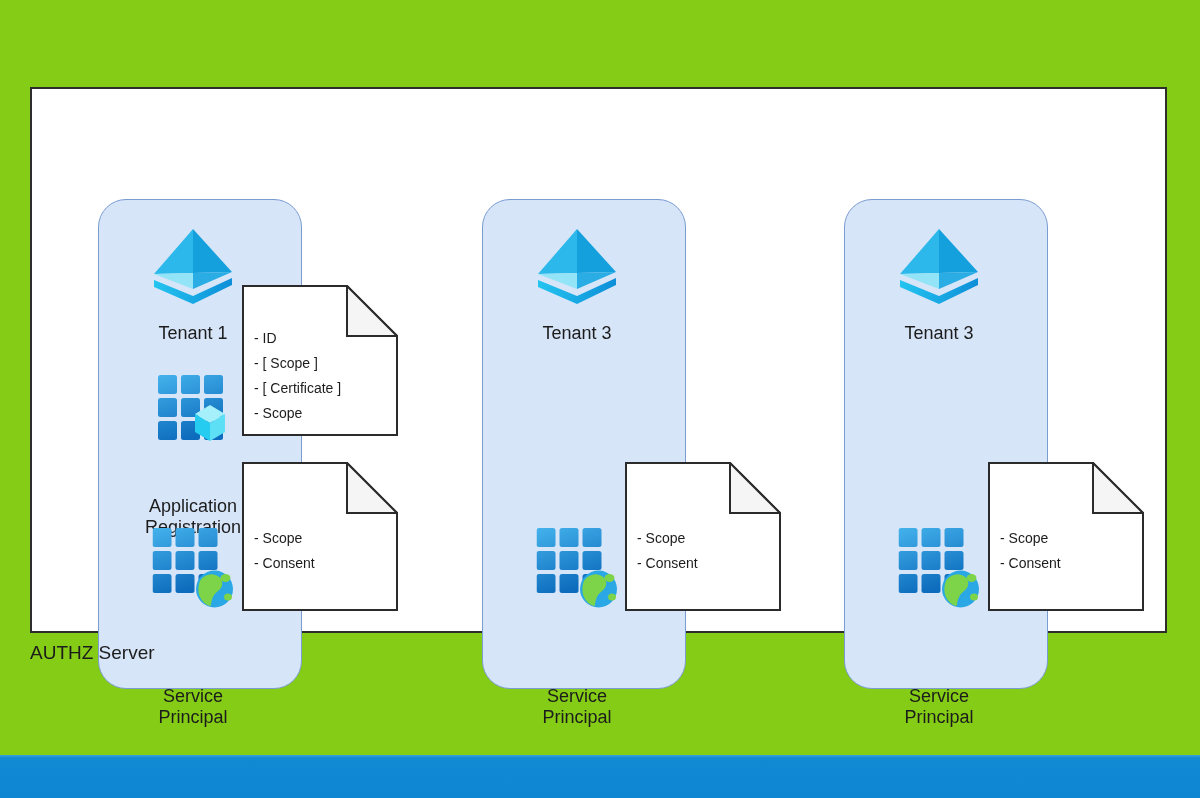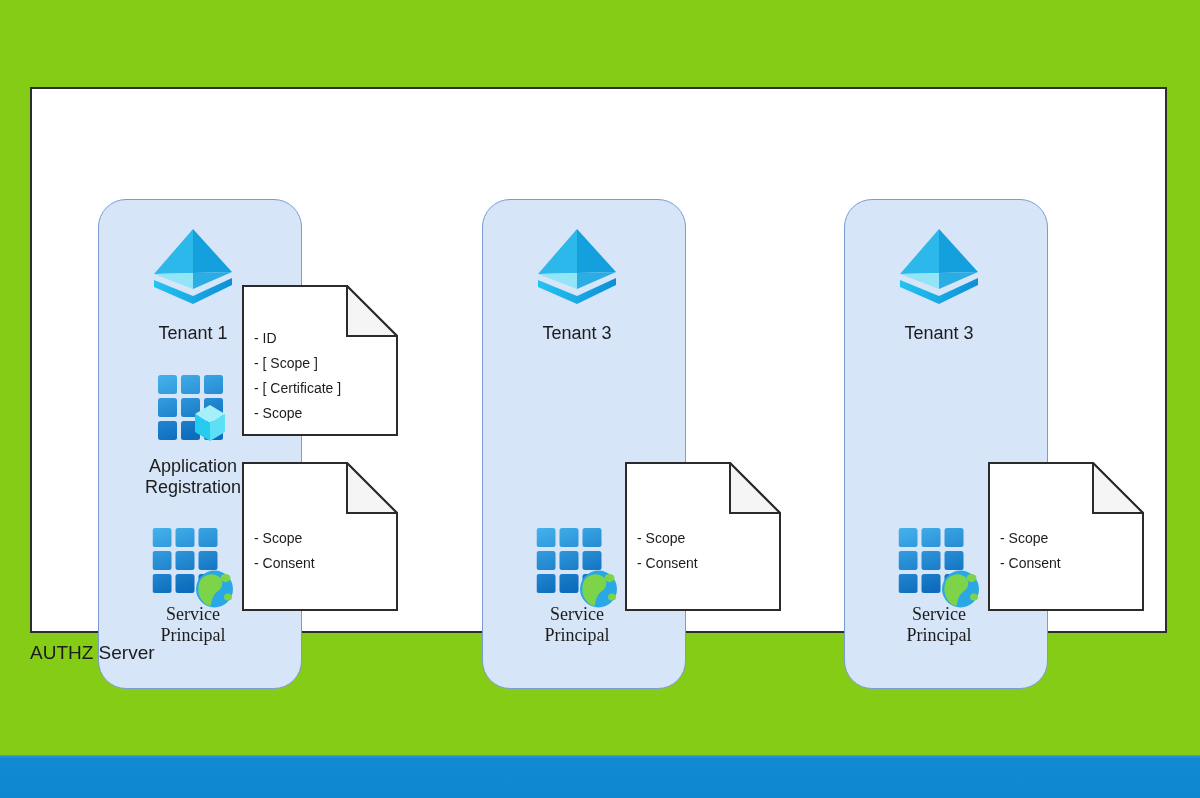--- a/index.html
+++ b/index.html
@@ -16,27 +16,27 @@
     background:#d7e5f8;border:1.5px solid #7b9cd1;border-radius:28px;
     box-sizing:border-box;
   }
   .tenant.t1{left:66px;}
   .tenant.t2{left:450px;}
   .tenant.t3{left:812px;padding-left:20px;}
   .tcontent{position:absolute;left:0;top:0;width:188px;height:100%;}
   .tc-item{position:absolute;left:50%;transform:translateX(-50%);}
   .tc-label{position:absolute;left:0;width:100%;text-align:center;
     font-size:18px;line-height:22px;white-space:nowrap;}
-  .tc-label.two{line-height:21px;white-space:normal;}
+  .tc-label.two{line-height:21px;white-space:normal;margin-top:40px;}
   .aad-icon{top:27px;}
   .tenant-name{top:122px;}
   .appreg-icon{top:175px;}
   .appreg-label{top:256px;}
   .sp-icon{top:328px;}
-  .sp-label{top:404px;font-family:Liberation Serif, serif;}
+  .sp-label{top:446px;}
   .note{position:absolute;width:156px;}
   .note svg{position:absolute;left:0;top:0;}
   .note .note-text{
     position:absolute;left:12px;right:4px;font-size:14px;line-height:25px;
   }
   .note1{left:242px;top:285px;height:151px;}
   .note1 .note-text{top:41px;}
   .note-sp{height:149px;}
   .note2{left:242px;top:462px;}
   .note3{left:625px;top:462px;}

